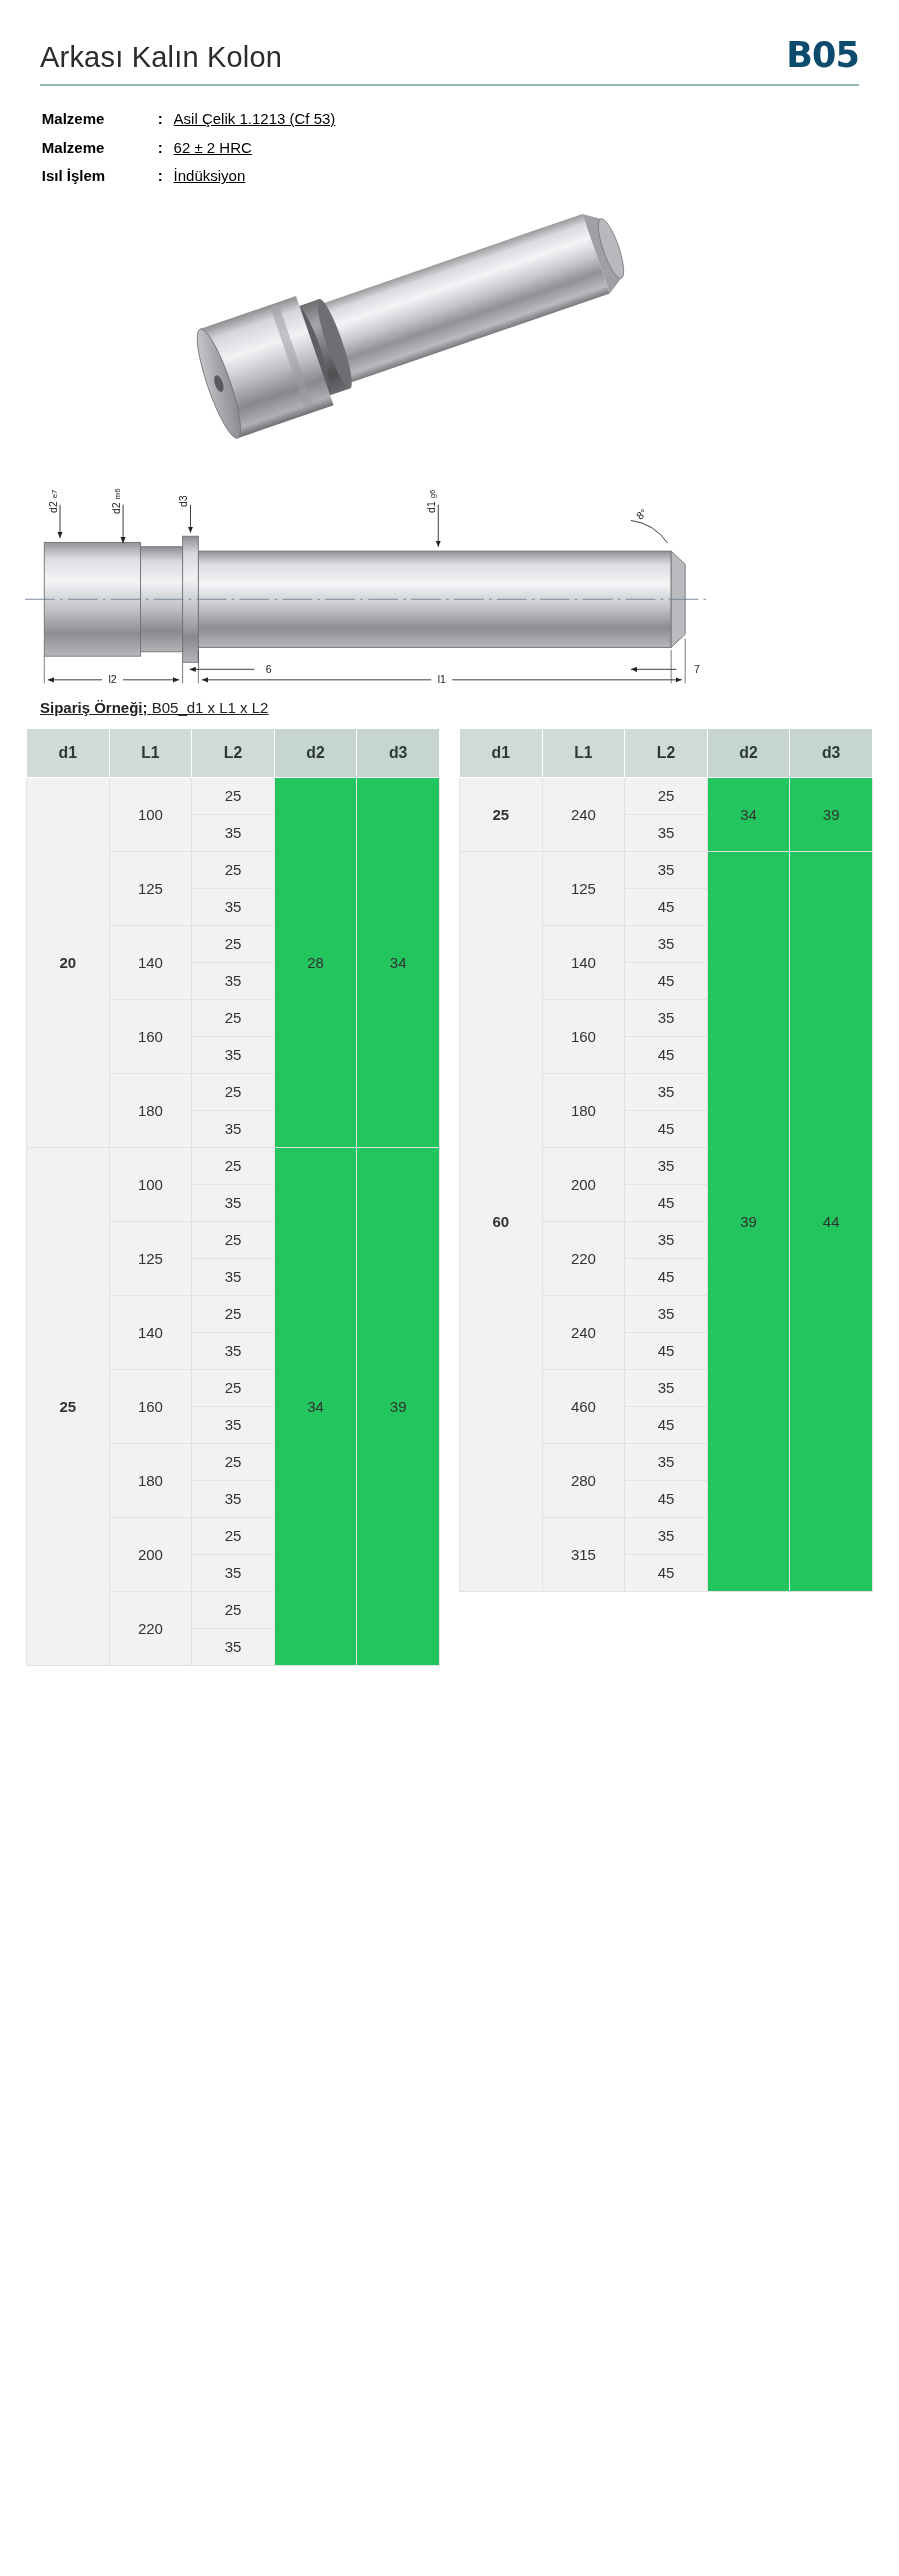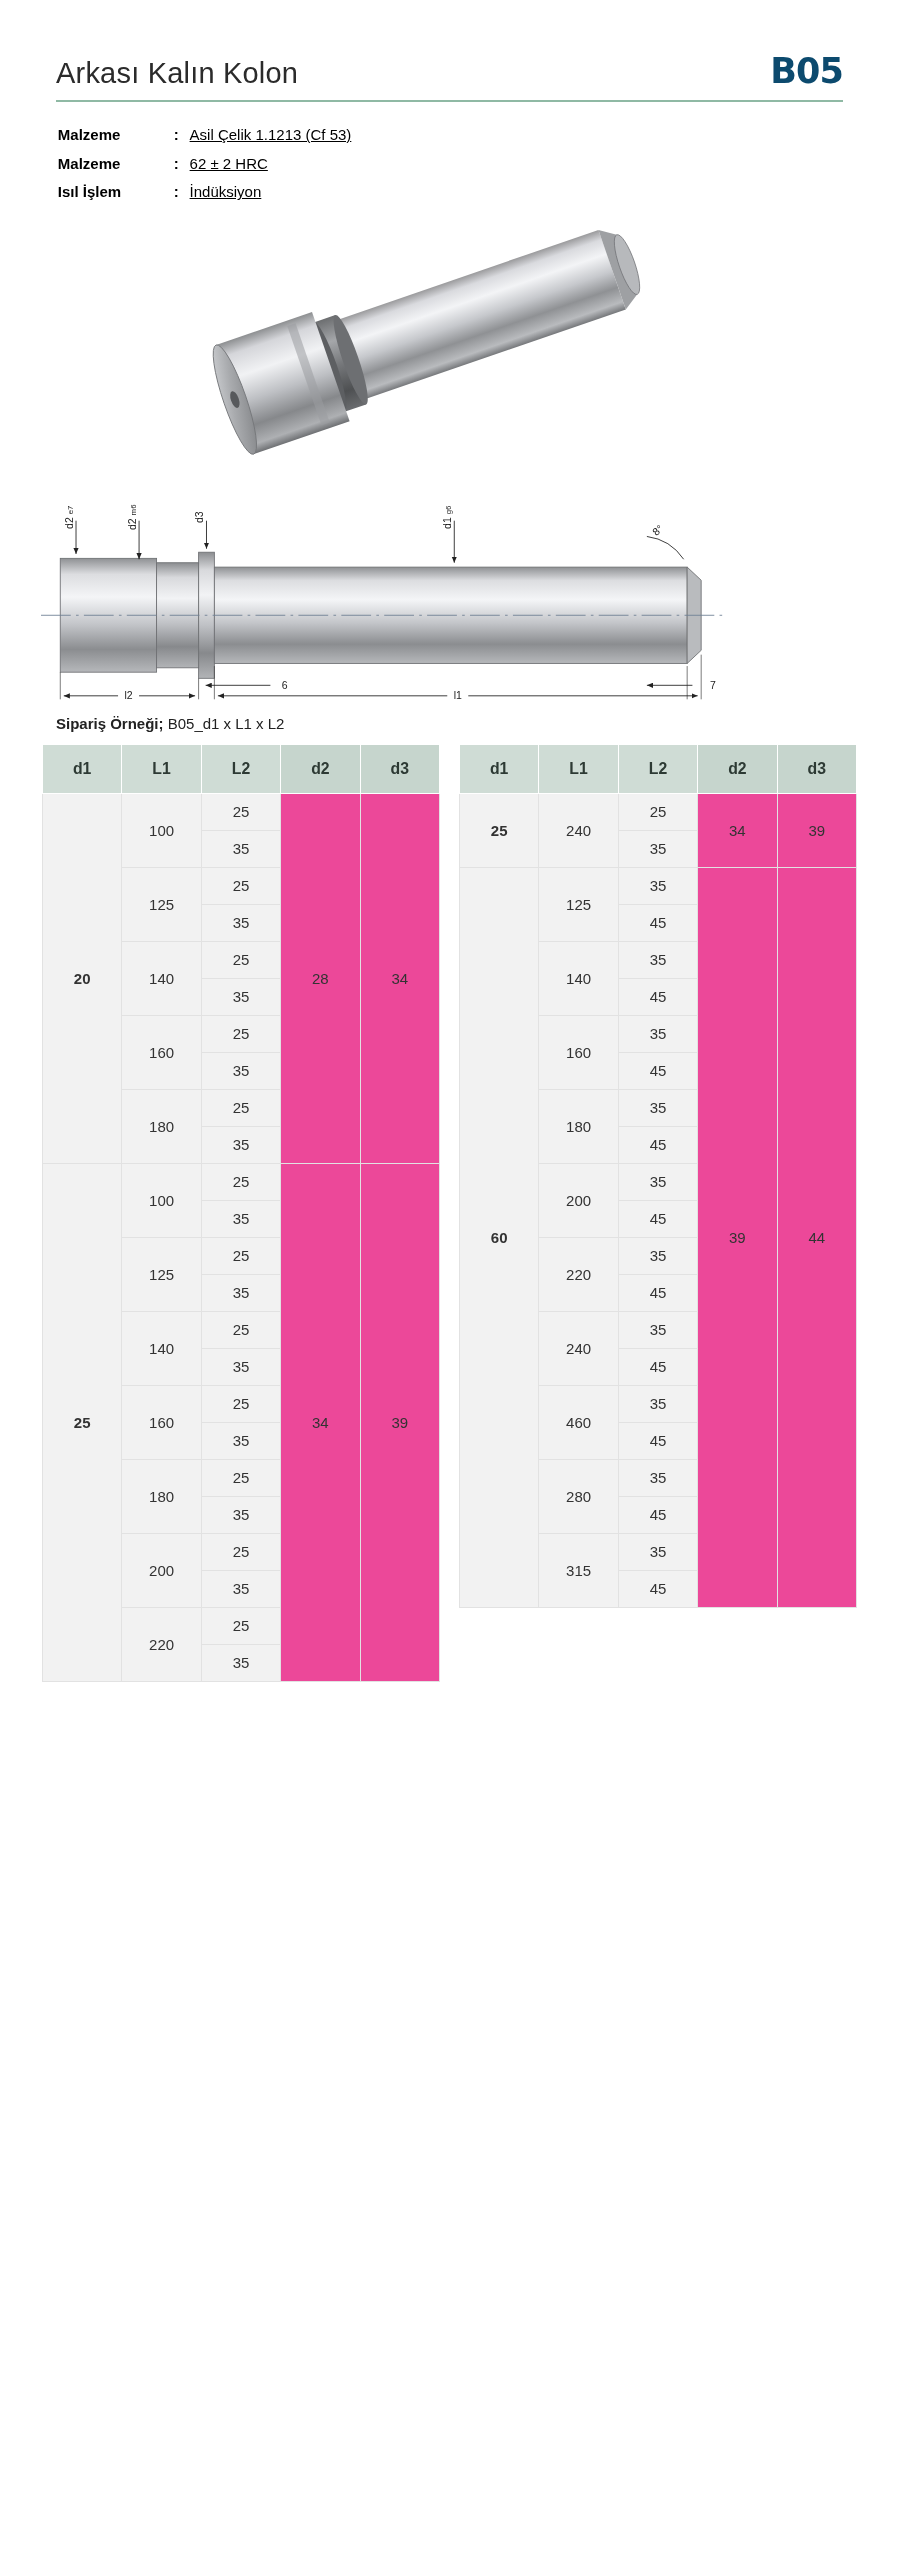--- a/index.html
+++ b/index.html
@@ -5,21 +5,21 @@
   * { box-sizing: border-box; }
   html, body {
     margin: 0; padding: 0;
     background: #ffffff;
     font-family: "Liberation Sans", sans-serif;
   }
   .page {
     width: 899px;
     min-height: 2576px;
     position: relative;
-    padding: 16px;
+    padding: 0;
     background: #fff;
   }
   
   .header {
     padding: 35px 40px 0 40px;
   }
   .header-row {
     display: flex;
     align-items: baseline;
     justify-content: space-between;
@@ -83,20 +83,21 @@
   }
   .drawing-svg { position: absolute; left: 17.5px; top: 0; }
 
   
   .order-line {
     padding: 0 40px;
     font-size: 15px;
     color: #222;
     margin-top: 3.5px;
     margin-bottom: 12.3px;
+    text-decoration: underline;
   }
   .order-line b { font-weight: bold; }
 
   
   .tables {
     display: flex;
     gap: 19px;
     padding: 0 26px 35px 26px;
   }
   .tbl-wrap { flex: 1 1 0; }
@@ -117,21 +118,21 @@
   }
   table.spec-table th.alt { background: #c6d5cd; }
   table.spec-table td {
     border: 0.9px solid #e2e2e2;
     text-align: center;
     background: #f2f2f2;
     height: 37px;
     font-size: 15px;
     vertical-align: middle;
   }
-  table.spec-table td.white { background: #ec4899; margin-left: 12px; }
+  table.spec-table td.white { background: #22c55e; margin-left: 12px; }
   table.spec-table td.d1cell { font-weight: bold; background: #f2f2f2; }
   .group-sep td { border-top: 0.9px solid #d0d0d0; }
 
   
   .dim-text {
     font-family: "Liberation Sans", sans-serif;
     font-size: 12px;
     fill: #222;
   }
 </style>

